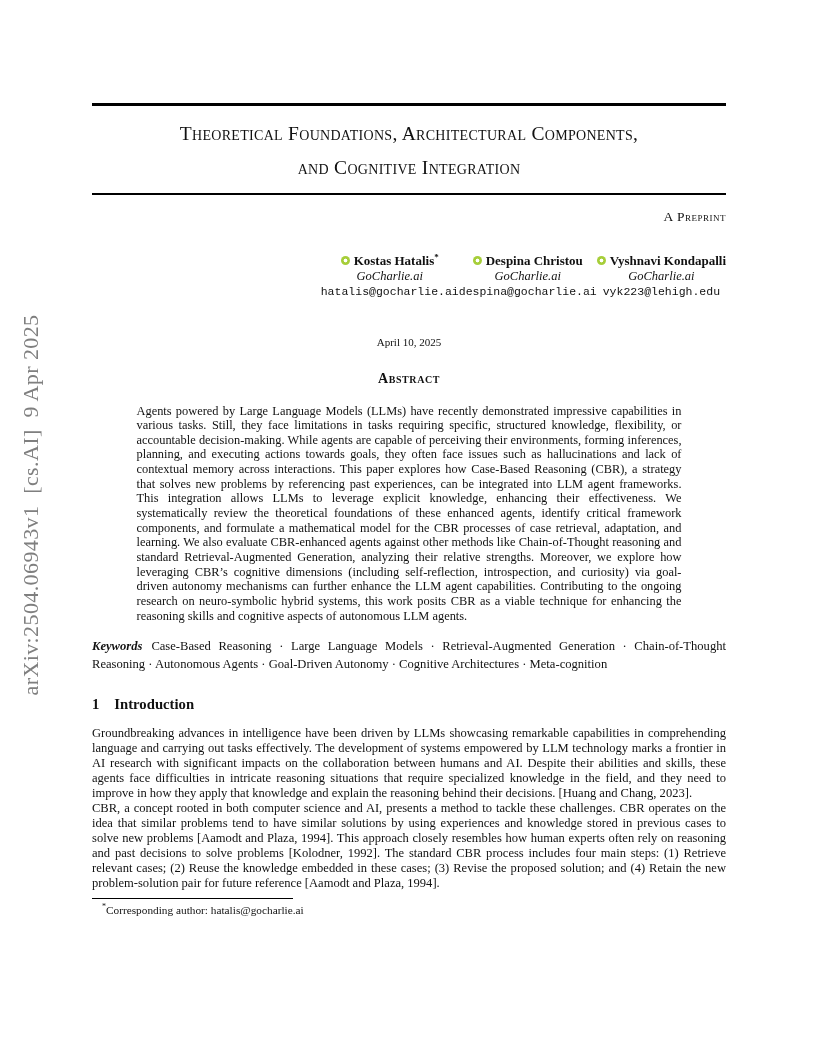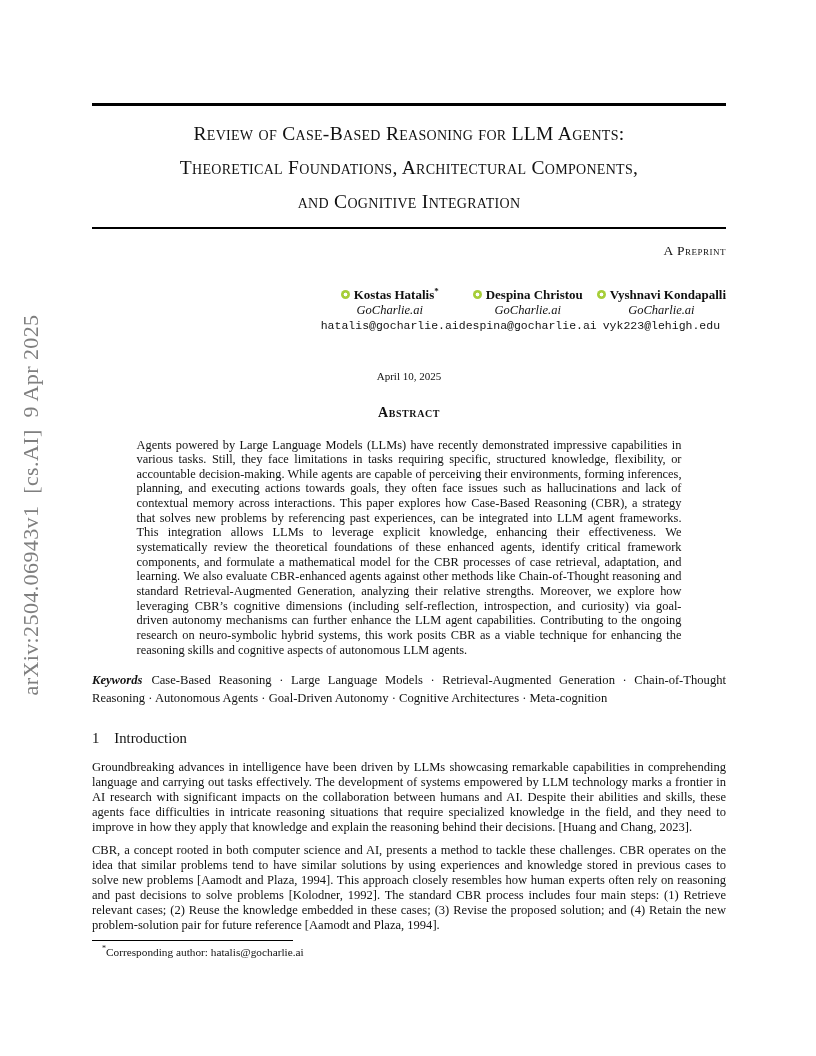--- a/index.html
+++ b/index.html
@@ -122,32 +122,32 @@
     text-align: justify;
   }
   .keywords-label {
     font-weight: bold;
     font-style: italic;
     margin-right: 9px;
   }
 
   .section-heading {
     margin-top: 23px;
-    font-weight: normal;
+    font-weight: bold;
     font-size: 14.7px;
   }
   .section-number { margin-right: 15px; }
 
   .body-paragraph {
     margin-top: 13px;
     font-size: 12.55px;
     line-height: 14.95px;
     text-align: justify;
   }
-  .body-paragraph + .body-paragraph { margin-top: 8px; }
+  .body-paragraph + .body-paragraph { margin-top: 0; }
 
   .footnote-rule {
     margin-top: 7px;
     width: 201px;
     height: 0.9px;
     background: #000;
   }
   .footnote {
     margin-top: 3px;
     padding-left: 10px;
@@ -160,21 +160,20 @@
 
 <div class="page">
 
   <div class="arxiv-banner">arXiv:2504.06943v1  [cs.AI]  9 Apr 2025</div>
 
   <div class="content">
 
     <div class="rule-thick"></div>
 
     <div class="paper-title">
-      <div>Review of Case-Based Reasoning for LLM Agents:</div>
       <div>Theoretical Foundations, Architectural Components,</div>
       <div>and Cognitive Integration</div>
     </div>
 
     <div class="rule-thick second"></div>
 
     <div class="preprint-label">A Preprint</div>
 
     <div class="authors-row">
 

